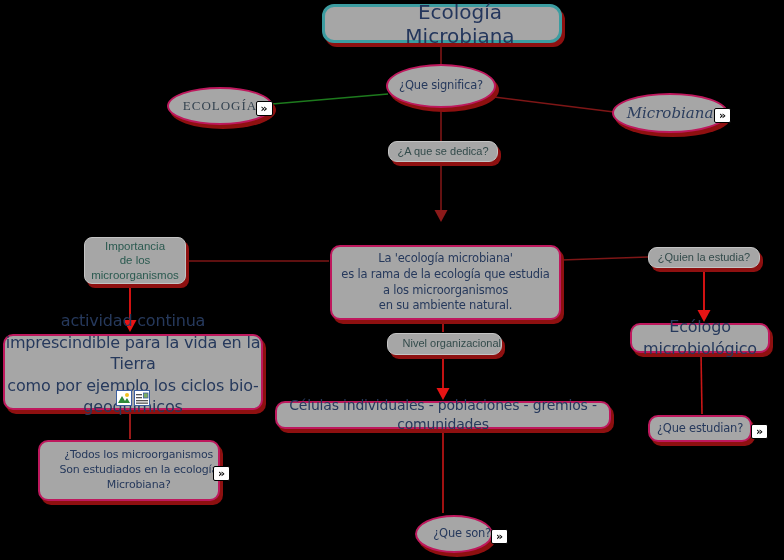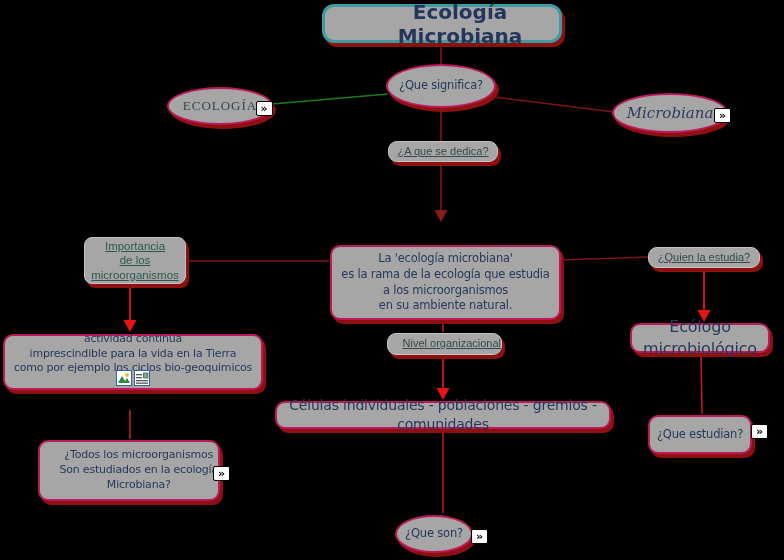--- a/index.html
+++ b/index.html
@@ -13,21 +13,21 @@
     position:absolute;box-sizing:border-box;
     background:#a6a6a6;
     display:flex;align-items:center;justify-content:center;
     text-align:center;
     box-shadow:3px 4px 0 #8e1010;
   }
   .rect{border-radius:10px;}
   .ellipse{border-radius:50%;}
   .teal{border:2px solid #be185d;}
   .thickteal{border:3px solid #3c9ca0;border-radius:12px;}
-  .plain{border:1.5px solid #c4c4c4;text-decoration:underline;}
+  .plain{border:1.5px solid #c4c4c4;}
   .comic{
     font-family:"DejaVu Sans",sans-serif;
     color:#26395c;
     white-space:pre-line;
     line-height:1.35;
     letter-spacing:-0.2px;
   }
   .sans{
     font-family:"Liberation Sans",sans-serif;
     color:#334b4b;
@@ -37,21 +37,21 @@
   .serifcaps{
     font-family:"Liberation Serif",serif;
     color:#33424f;
     letter-spacing:1px;
   }
   .script{
     font-family:"DejaVu Serif",serif;
     font-style:italic;
     color:#2c3e5e;
   }
-  .title-node{font-size:20px;font-weight:bold;color:#24365c;padding-left:36px;}
+  .title-node{font-size:20px;font-weight:normal;color:#24365c;padding-left:36px;}
   .link-icon{
     position:absolute;
     width:15px;height:13px;
     background:#ffffff;border:1px solid #000000;border-radius:2px;
     display:flex;align-items:center;justify-content:center;
     font:bold 11px/1 "DejaVu Sans",sans-serif;color:#000000;
   }
   .res-icons{
     position:absolute;bottom:2px;left:0;right:0;
     display:flex;justify-content:center;gap:2px;
@@ -118,21 +118,21 @@
 <div class="node rect plain sans" style="left:84px;top:237px;width:102px;height:47px;font-size:11.5px;color:#2b5a50;border-radius:8px;">
   <span>Importancia
 de los
 microorganismos</span>
 </div>
 
 <div class="node rect plain sans" style="left:648px;top:247px;width:112px;height:21px;font-size:11px;border-radius:9px;">
   <span>¿Quien la estudia?</span>
 </div>
 
-<div class="node rect teal comic" style="left:3px;top:334px;width:260px;height:56px;font-size:11px;padding-bottom:16px;">
+<div class="node rect teal comic" style="left:3px;top:334px;width:260px;height:76px;font-size:16px;padding-bottom:16px;">
   <span>actividad continua
 imprescindible para la vida en la Tierra
 como por ejemplo los ciclos bio-geoquimicos</span>
   <span class="res-icons">
     <svg width="16" height="16" viewBox="0 0 16 16">
       <rect x="0.5" y="0.5" width="15" height="15" fill="#ffffff" stroke="#3b5fa0"></rect>
       <circle cx="11" cy="5" r="2" fill="#f0c020"></circle>
       <polygon points="2,13 6,6 9,11 11,8 14,13" fill="#2e8b3a"></polygon>
     </svg>
     <svg width="16" height="16" viewBox="0 0 16 16">
@@ -160,25 +160,25 @@
 
 <div class="node rect teal comic" style="left:38px;top:440px;width:182px;height:61px;font-size:11px;justify-content:flex-end;">
   <span>¿Todos los microorganismos
 Son estudiados en la ecología
 Microbiana?</span>
   <span class="link-icon" style="right:-12px;top:24px;">
     <span>»</span>
   </span>
 </div>
 
-<div class="node rect teal comic" style="left:648px;top:415px;width:104px;height:39px;font-size:11.5px;">
+<div class="node rect teal comic" style="left:648px;top:415px;width:104px;height:27px;font-size:11.5px;">
   <span>¿Que estudian?</span>
   <span class="link-icon" style="right:-18px;top:7px;">
     <span>»</span>
   </span>
 </div>
 
-<div class="node ellipse teal comic" style="left:395px;top:515px;width:78px;height:38px;font-size:11.5px;">
+<div class="node ellipse teal comic" style="left:415px;top:515px;width:78px;height:38px;font-size:11.5px;justify-content:flex-end;">
   <span>¿Que son?</span>
   <span class="link-icon" style="right:-17px;top:12px;">
     <span>»</span>
   </span>
 </div>
 
 </body></html>

